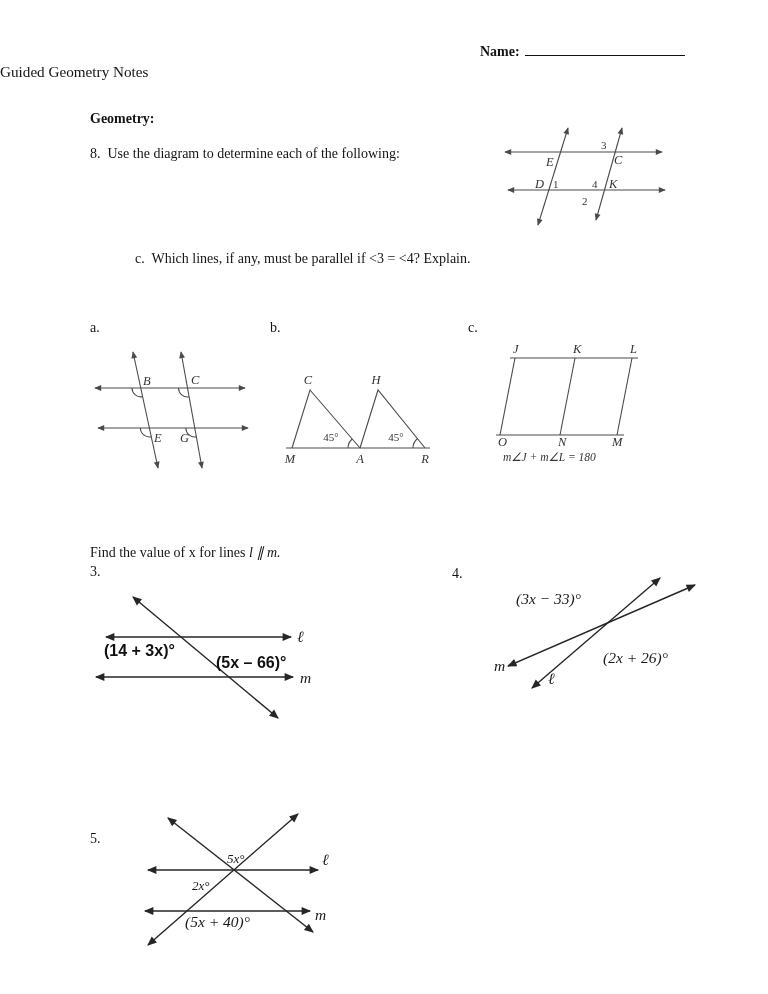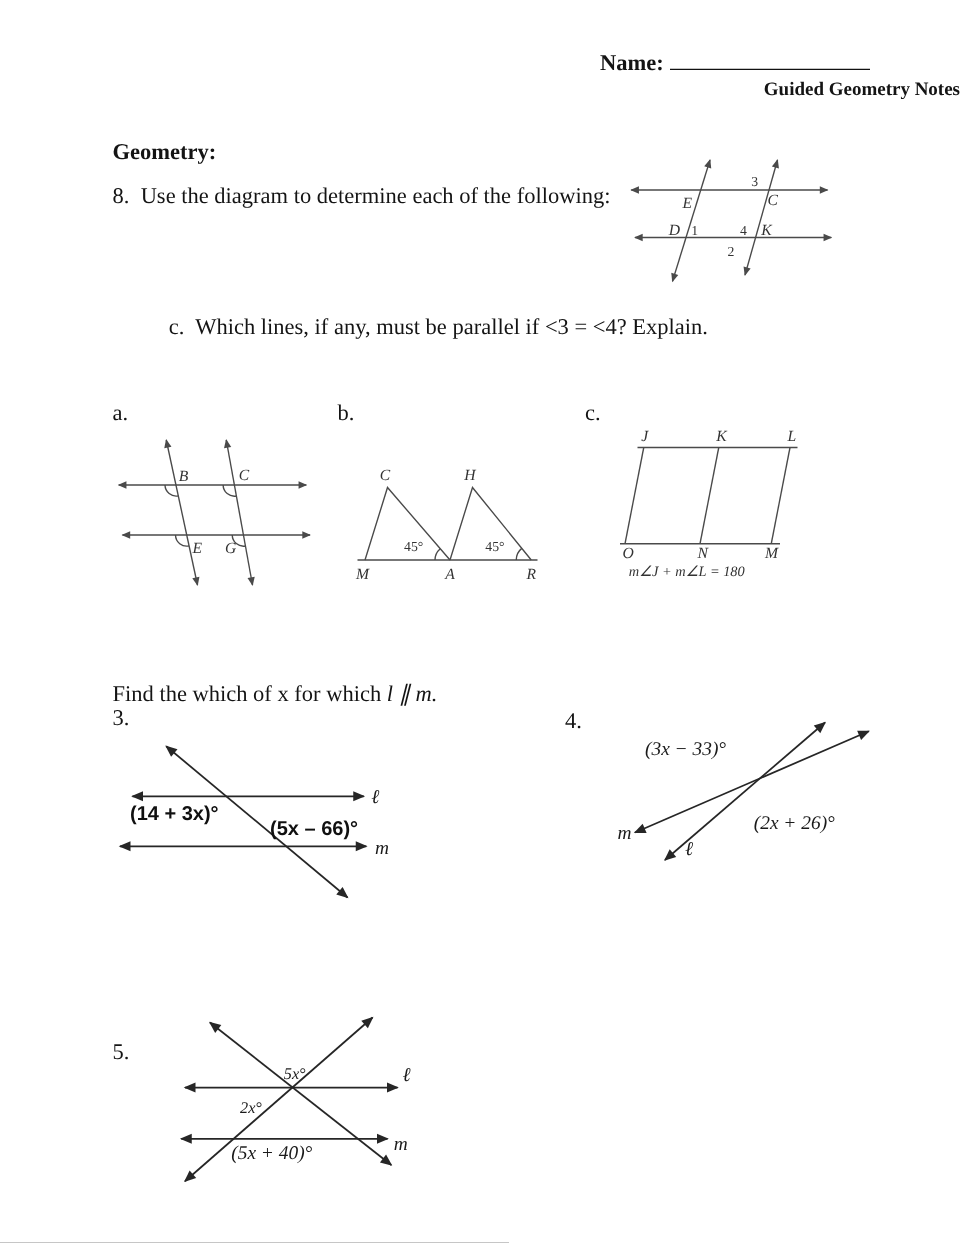--- a/index.html
+++ b/index.html
@@ -1,21 +1,21 @@
 <!DOCTYPE html>
 <html><head>
 <meta charset="utf-8">
 <style>
   html,body{margin:0;padding:0;background:#9a9a9a}
   .page{position:relative;width:768px;height:994px;background:#ffffff;margin:0 auto;
         font-family:"Liberation Serif",serif;color:#141414;overflow:hidden}
   .abs{position:absolute;white-space:pre}
-  .txt{font-size:18px}
+  .txt{font-size:14px}
   .b{font-weight:bold}
-  .title{font-size:15.2px;font-weight:bold;width:768px;text-align:right}
+  .title{font-size:15.2px;font-weight:normal;width:768px;text-align:left}
   .name-blank{display:inline-block;width:160px;height:15px;border-bottom:1.4px solid #111;
               margin-left:5px;vertical-align:baseline}
   svg.diagram{position:absolute;overflow:visible}
   .st{stroke:#4a4a4a;stroke-width:1.1;fill:none}
   .std{stroke:#262626;stroke-width:1.4;fill:none}
   text{font-family:"Liberation Serif",serif}
   .dlabel{font-size:12.5px;font-style:italic;fill:#333}
   .dnum{font-size:11px;fill:#333}
   .deq{font-size:11.5px;font-style:italic;fill:#333}
   .bang{font-family:"Liberation Sans",sans-serif;font-weight:bold;font-size:16px;fill:#101010}
@@ -104,21 +104,21 @@
     <line x1="144" y1="20" x2="129" y2="97" class="st"></line>
     <text x="25" y="15" class="dlabel">J</text>
     <text x="85" y="15" class="dlabel">K</text>
     <text x="142" y="15" class="dlabel">L</text>
     <text x="10" y="108" class="dlabel">O</text>
     <text x="70" y="108" class="dlabel">N</text>
     <text x="124" y="108" class="dlabel">M</text>
     <text x="15" y="123" class="deq">m∠J + m∠L = 180</text>
   </svg>
 
-  <div class="abs txt" style="left:90px;top:544px"><span>Find the which of x for which </span><span class="ital">l ∥ m.</span></div>
+  <div class="abs txt" style="left:90px;top:544px"><span>Find the value of x for lines </span><span class="ital">l ∥ m.</span></div>
   <div class="abs txt" style="left:90px;top:564px">3.</div>
   <div class="abs txt" style="left:452px;top:566px">4.</div>
 
   <svg class="diagram" style="left:88px;top:588px" width="235" height="140">
     <line x1="18" y1="49" x2="203" y2="49" class="std" marker-start="url(#ad)" marker-end="url(#ad)"></line>
     <line x1="8" y1="89" x2="205" y2="89" class="std" marker-start="url(#ad)" marker-end="url(#ad)"></line>
     <line x1="45" y1="9" x2="190" y2="130" class="std" marker-start="url(#ad)" marker-end="url(#ad)"></line>
     <text x="16" y="68" class="bang">(14 + 3x)°</text>
     <text x="128" y="80" class="bang">(5x – 66)°</text>
     <text x="209" y="54" class="sang">ℓ</text>

